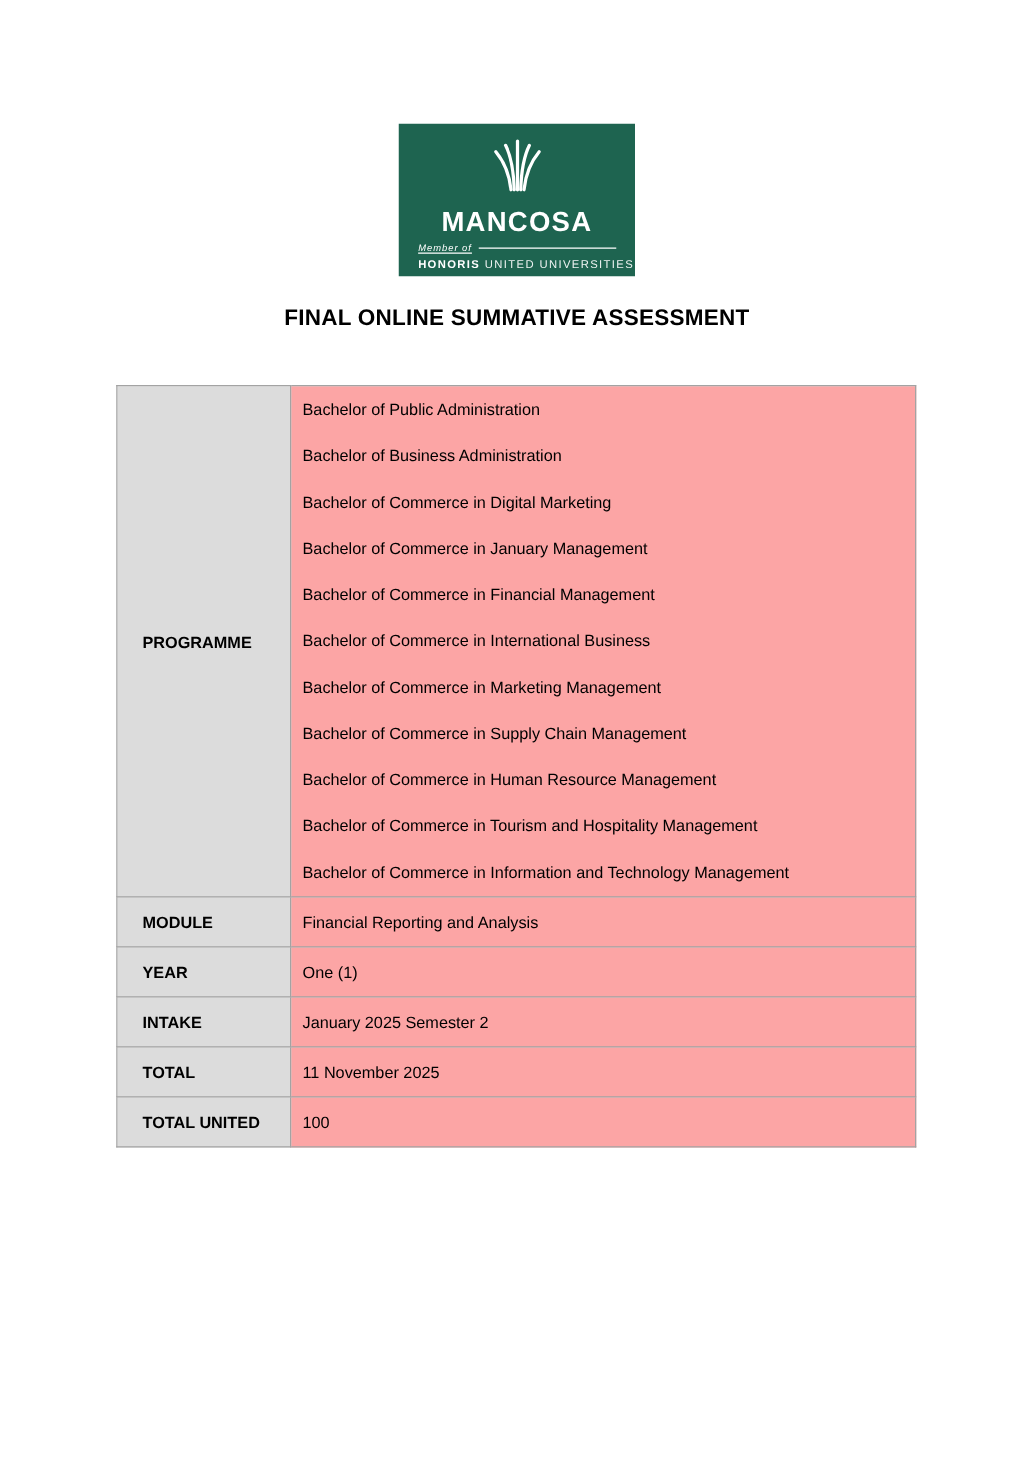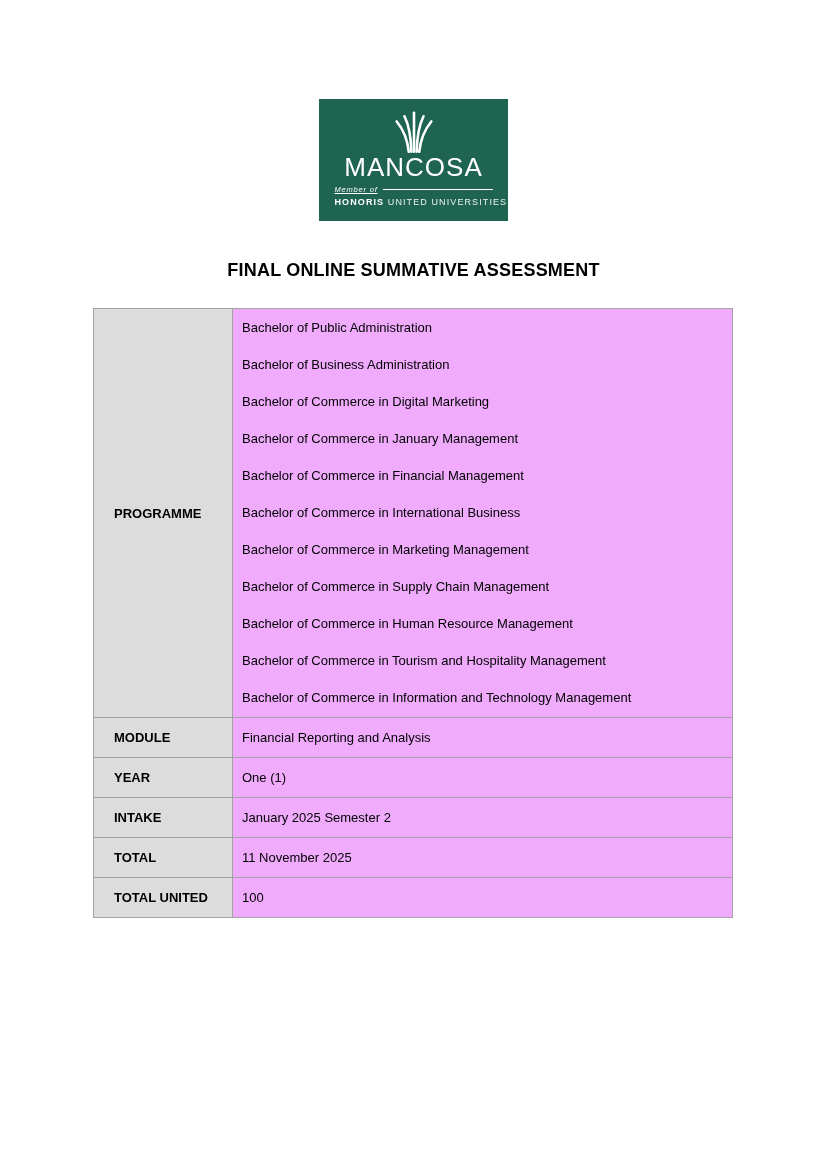--- a/index.html
+++ b/index.html
@@ -29,25 +29,25 @@
     flex-direction: column;
     align-items: center;
     color: #ffffff;
   }
   .logo-icon {
     margin-top: 9px;
     width: 52px;
     height: 46px;
   }
   .logo-brand {
-    font-size: 26px;
-    font-weight: normal;
+    font-size: 22px;
+    font-weight: bold;
     letter-spacing: 1px;
     line-height: 1;
-    margin-top: 0;
+    margin-top: 13px;
     white-space: nowrap;
   }
   .logo-member-row {
     width: 158px;
     display: flex;
     align-items: center;
     margin-top: 5px;
     text-decoration: underline;
   }
   .logo-member {
@@ -69,21 +69,21 @@
     letter-spacing: 1.1px;
     white-space: nowrap;
     text-align: left;
   }
   .logo-honoris { font-weight: bold; }
   .logo-united { font-weight: normal; opacity: 0.92; }
 
   
   .doc-title {
     position: absolute;
-    top: 260px;
+    top: 244px;
     left: 0;
     width: 827px;
     text-align: center;
     font-size: 18px;
     font-weight: bold;
     color: #000000;
     letter-spacing: 0.2px;
   }
 
   
@@ -101,21 +101,21 @@
     color: #000000;
     vertical-align: middle;
   }
   td.cell-label {
     width: 139px;
     background: #DCDCDC;
     font-weight: bold;
     padding-left: 20px;
   }
   td.cell-value {
-    background: #f0abfc;
+    background: #fca5a5;
     padding-left: 9px;
   }
   td.prog-label { vertical-align: middle; }
   td.prog-values { vertical-align: top; padding-top: 0; }
   .prog-item {
     margin: 0;
     line-height: 37px;
     white-space: nowrap;
   }
   tr.detail-row { height: 40px; }

